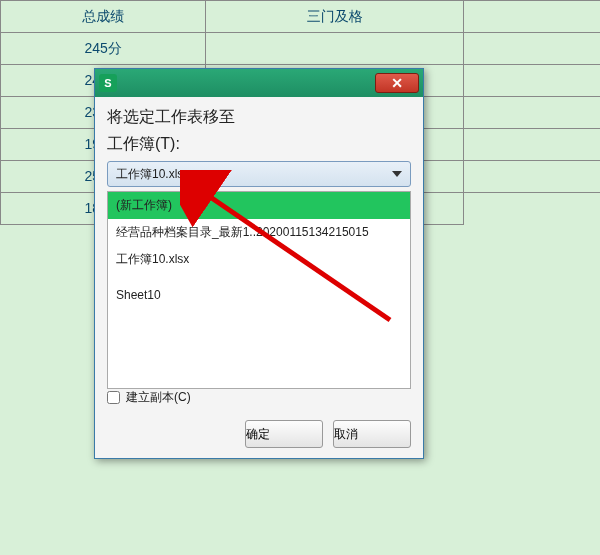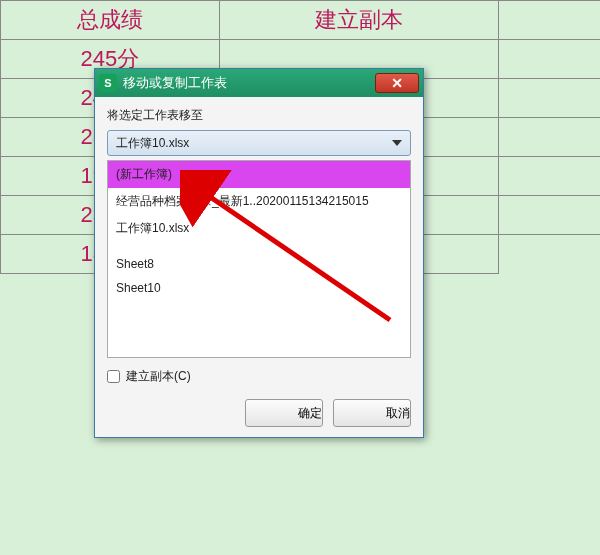--- a/index.html
+++ b/index.html
@@ -18,24 +18,24 @@
     width: 600px;
   }
   .sheet table {
     border-collapse: collapse;
     width: 100%;
   }
   .sheet td {
     border: 1px solid #888;
     background: #d8f0d8;
     text-align: center;
-    font-size: 22px;
+    font-size: 14px;
     padding: 4px 6px;
     height: 32px;
-    color: #be185d;
+    color: #0c4a6e;
   }
   .sheet td.noborder {
     border-left: none;
     border-right: none;
     border-bottom: none;
   }
   .dialog {
     position: absolute;
     left: 94px;
     top: 68px;
@@ -77,21 +77,21 @@
     color: #fff;
     font-size: 14px;
     font-weight: bold;
     cursor: pointer;
   }
   .dlgbody {
     padding: 10px 12px;
     background: #f4f4f4;
   }
   .dlglabel {
-    font-size: 12px;
+    font-size: 16px;
     color: #222;
     margin-bottom: 6px;
   }
   .dropdown {
     width: 100%;
     height: 26px;
     background: linear-gradient(#e8f0f8, #d4e2ef);
     border: 1px solid #7a9bbf;
     border-radius: 3px;
     display: flex;
@@ -119,24 +119,23 @@
     overflow: hidden;
     font-size: 12px;
   }
   .listbox .item {
     padding: 5px 8px;
     cursor: pointer;
     color: #222;
     border-bottom: 0;
   }
   .listbox .item.selected {
-    background: #d946ef;
+    background: #22c55e;
   }
   .checkrow {
-    margin-top: 10px;
     display: flex;
     align-items: center;
     font-size: 12px;
     color: #222;
   }
   .checkrow input {
     margin-right: 6px;
   }
   .btnrow {
     margin-top: 14px;
@@ -147,40 +146,40 @@
   .btn {
     width: 78px;
     height: 28px;
     background: linear-gradient(#fdfdfd, #e4e4e4);
     border: 1px solid #999;
     border-radius: 3px;
     font-size: 12px;
     cursor: pointer;
     display: flex;
     align-items: center;
-    justify-content: flex-end;
+    justify-content: flex-start;
   }
   .arrow-annot {
     position: absolute;
     left: 180px;
     top: 170px;
     width: 230px;
     height: 160px;
     pointer-events: none;
   }
 </style>
 </head>
 <body>
 
 <div class="sheet">
   <table>
     <tbody>
         <tr>
       <td>总成绩</td>
-      <td>建立副本</td>
+      <td>三门及格</td>
       <td class="noborder"></td>
       <td class="noborder"></td>
       <td class="noborder"></td>
     </tr>
     <tr>
       <td>245分</td>
       <td></td>
       <td class="noborder"></td>
           <td class="noborder"></td>
           <td class="noborder"></td>
@@ -222,38 +221,37 @@
     </tr>
   </tbody>
     </table>
 </div>
 
 <div class="dialog">
   <div class="titlebar">
     <div class="icon">
       <span>S</span>
     </div>
-    <span>移动或复制工作表</span>
     <div class="spacer"></div>
     <div class="closebtn">
       <span>✕</span>
     </div>
   </div>
   <div class="dlgbody">
     <div class="dlglabel">将选定工作表移至</div>
+    <div class="dlglabel">工作簿(T):</div>
     <div class="dropdown">
       <span>工作簿10.xlsx</span>
       <div class="arrow"></div>
     </div>
     <div class="listbox">
       <div class="item selected">(新工作簿)</div>
       <div class="item">经营品种档案目录_最新1..20200115134215015</div>
       <div class="item">工作簿10.xlsx</div>
       <div class="item" style="color:#888"></div>
-      <div class="item">Sheet8</div>
       <div class="item">Sheet10</div>
     </div>
     <div class="checkrow">
       <input type="checkbox" style="">
       <span>建立副本(C)</span>
     </div>
     <div class="btnrow">
       <div class="btn">
         <span>确定</span>
       </div>

